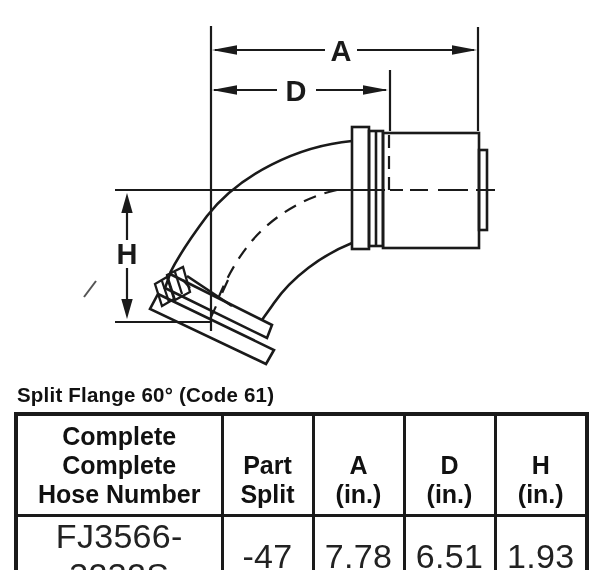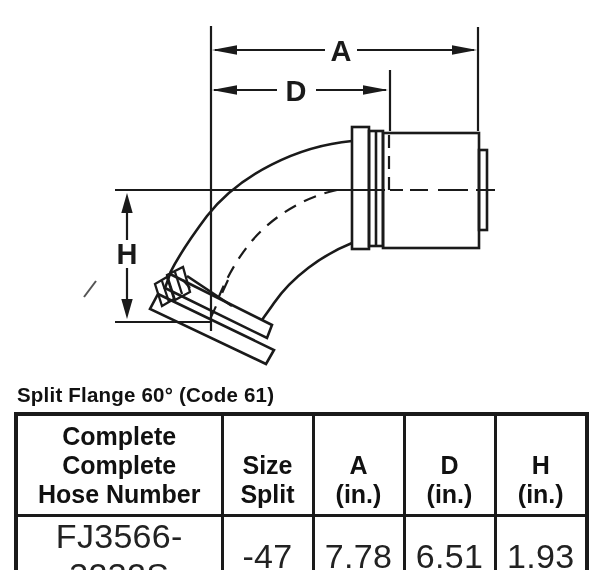--- a/index.html
+++ b/index.html
@@ -111,21 +111,21 @@
         <col style="width:92px">
     </colgroup>
     <thead>
       <tr>
         <th>
           <span class="hdr-line">Complete</span>
           <span class="hdr-line">Complete</span>
           <span class="hdr-line">Hose Number</span>
         </th>
         <th>
-          <span class="hdr-line">Size</span>
+          <span class="hdr-line">Part</span>
           <span class="hdr-line">Split</span>
         </th>
         <th>
           <span class="hdr-line">A</span>
           <span class="hdr-line">(in.)</span>
         </th>
         <th>
           <span class="hdr-line">D</span>
           <span class="hdr-line">(in.)</span>
         </th>

